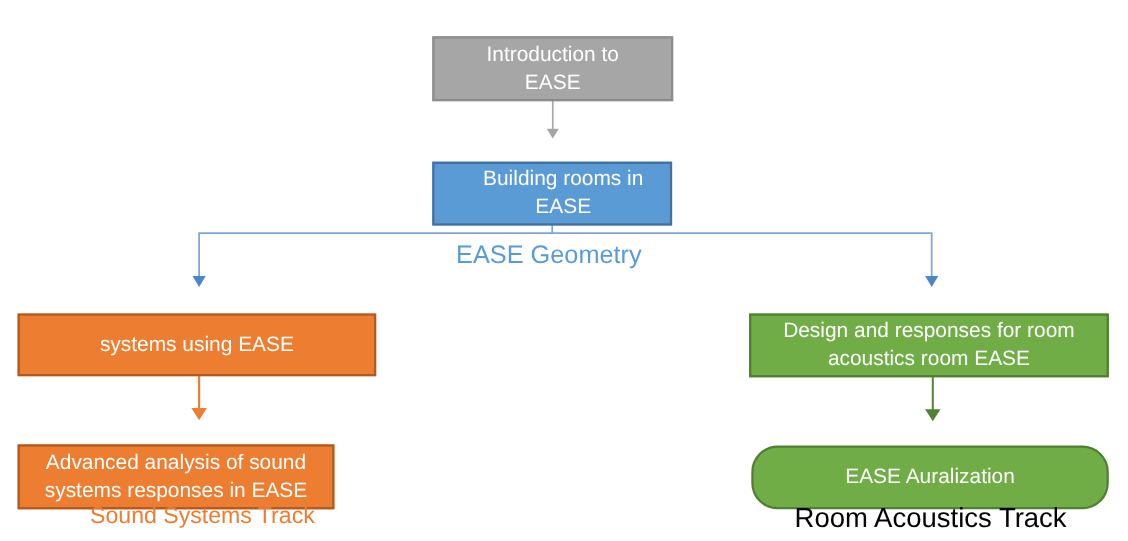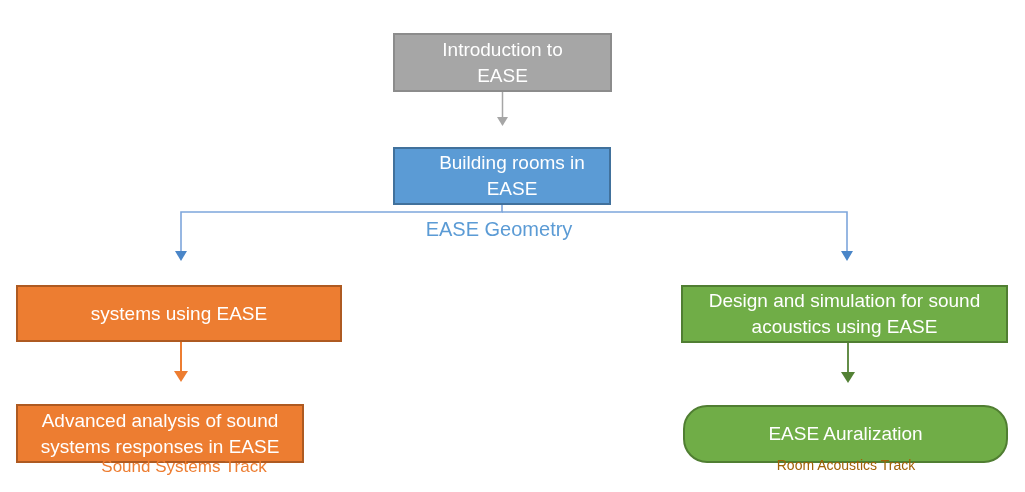--- a/index.html
+++ b/index.html
@@ -39,26 +39,26 @@
   #node-intro        { left: 393px; top: 13px;  width: 219px; height: 59px; }
   #node-building     { left: 393px; top: 127px; width: 218px; height: 58px; padding-left: 20px; }
   #node-design-sound { left: 16px;  top: 265px; width: 326px; height: 57px; }
   #node-advanced     { left: 16px;  top: 384px; width: 288px; height: 59px; }
   #node-design-room  { left: 681px; top: 265px; width: 327px; height: 58px; }
   #node-auralization { left: 683px; top: 385px; width: 325px; height: 58px; border-radius: 24px; }
 
   .flow-label {
     position: absolute;
     text-align: center;
-    font-size: 20px;
+    font-size: 23px;
     white-space: nowrap;
   }
   #label-geometry    { left: 399px; top: 218px; width: 200px; color: #5B9BD5; }
-  #label-sound-track { left: 34px;  top: 457px; width: 300px; color: #ED7D31; font-size: 17px; }
-  #label-room-track  { left: 696px; top: 457px; width: 300px; color: #a16207; font-size: 14px; }
+  #label-sound-track { left: 34px;  top: 457px; width: 300px; color: #ED7D31; font-size: 21px; }
+  #label-room-track  { left: 696px; top: 457px; width: 300px; color: #000000; font-size: 25px; }
 
   #connector-svg {
     position: absolute;
     left: 0; top: 0;
     width: 1025px;
     height: 492px;
     pointer-events: none;
   }
   .stroke-gray      { stroke: #A6A6A6; stroke-width: 1.5; fill: none; }
   .fill-gray        { fill: #A6A6A6; stroke: none; }
@@ -112,22 +112,22 @@
   <div id="node-design-sound" class="node node-orange">
     <div class="line">systems using EASE</div>
   </div>
 
   <div id="node-advanced" class="node node-orange">
     <div class="line">Advanced analysis of sound</div>
     <div class="line">systems responses in EASE</div>
   </div>
 
   <div id="node-design-room" class="node node-green">
-    <div class="line">Design and simulation for sound</div>
-    <div class="line">acoustics using EASE</div>
+    <div class="line">Design and responses for room</div>
+    <div class="line">acoustics room EASE</div>
   </div>
 
   <div id="node-auralization" class="node node-green">
     <div class="line">EASE Auralization</div>
   </div>
 
   <div id="label-geometry" class="flow-label">EASE Geometry</div>
   <div id="label-sound-track" class="flow-label">Sound Systems Track</div>
   <div id="label-room-track" class="flow-label">Room Acoustics Track</div>
 

